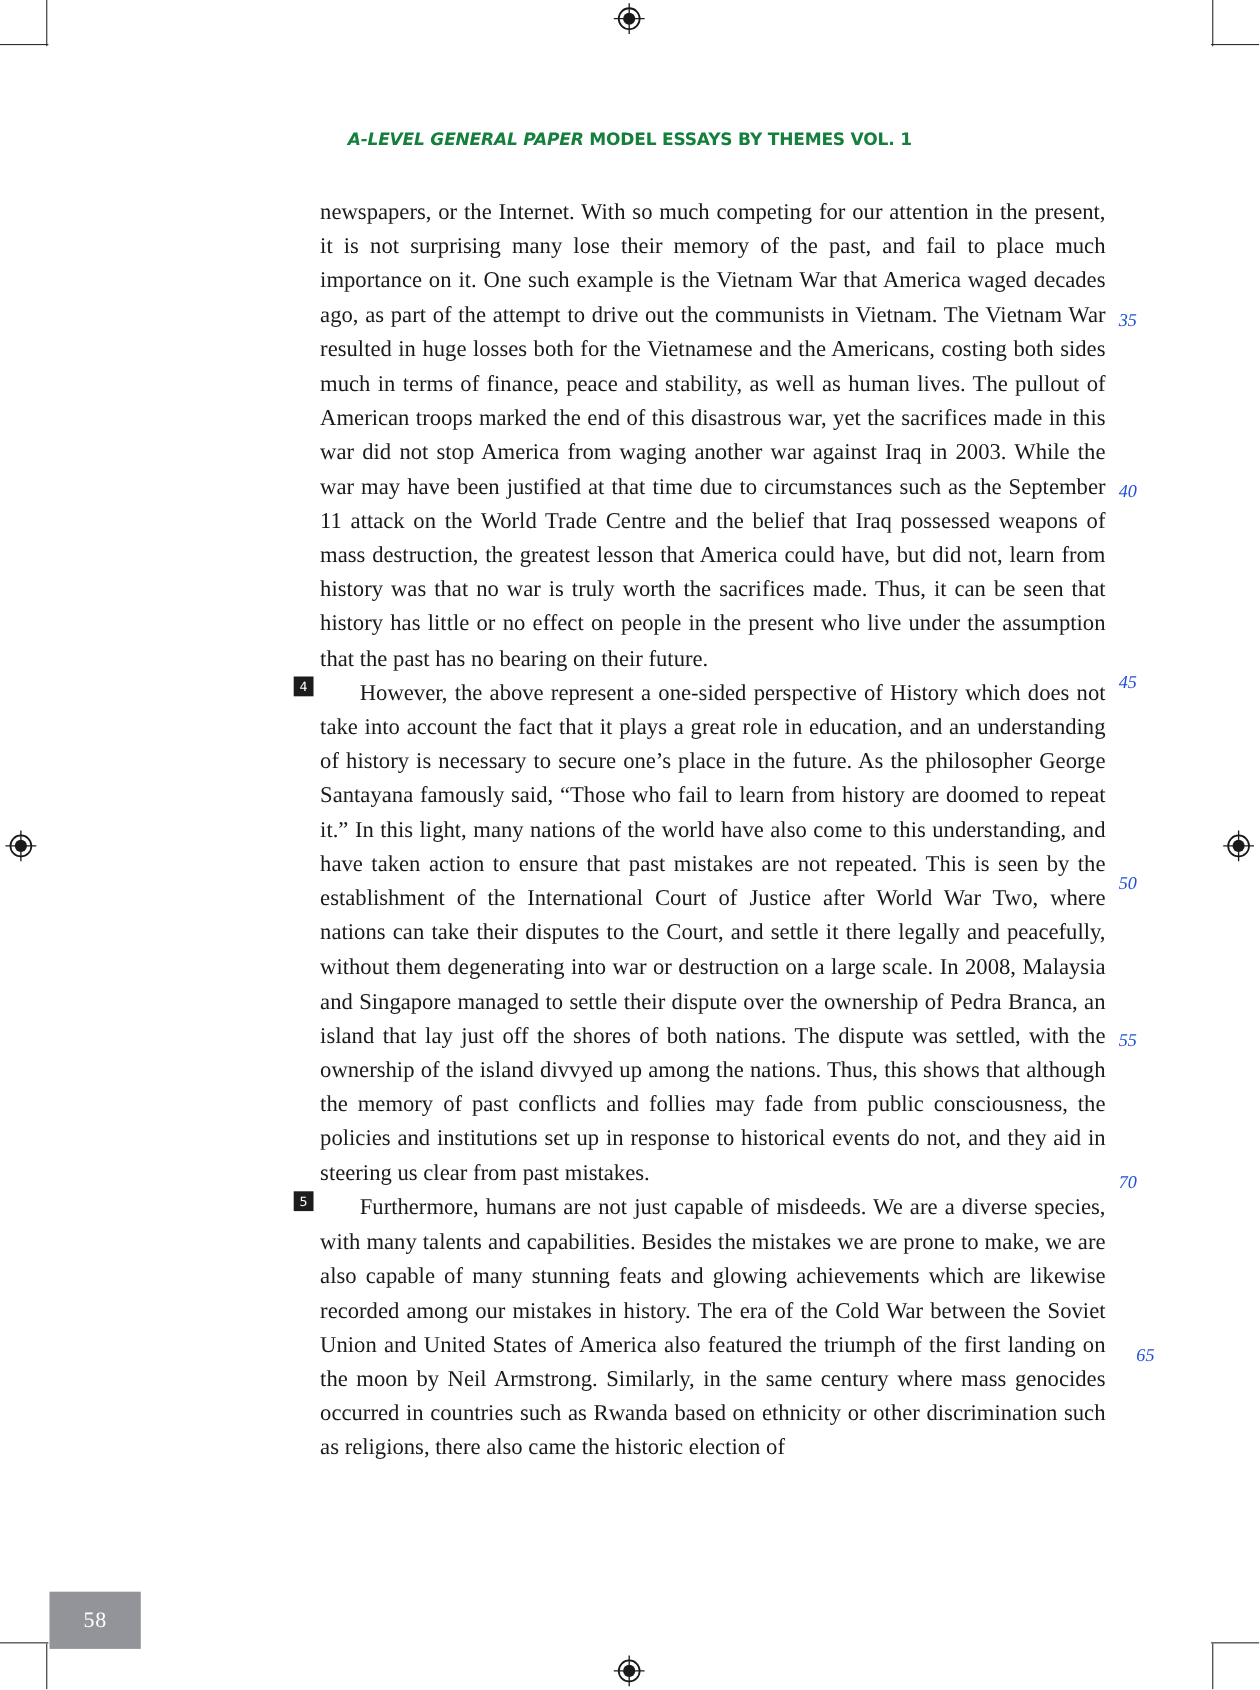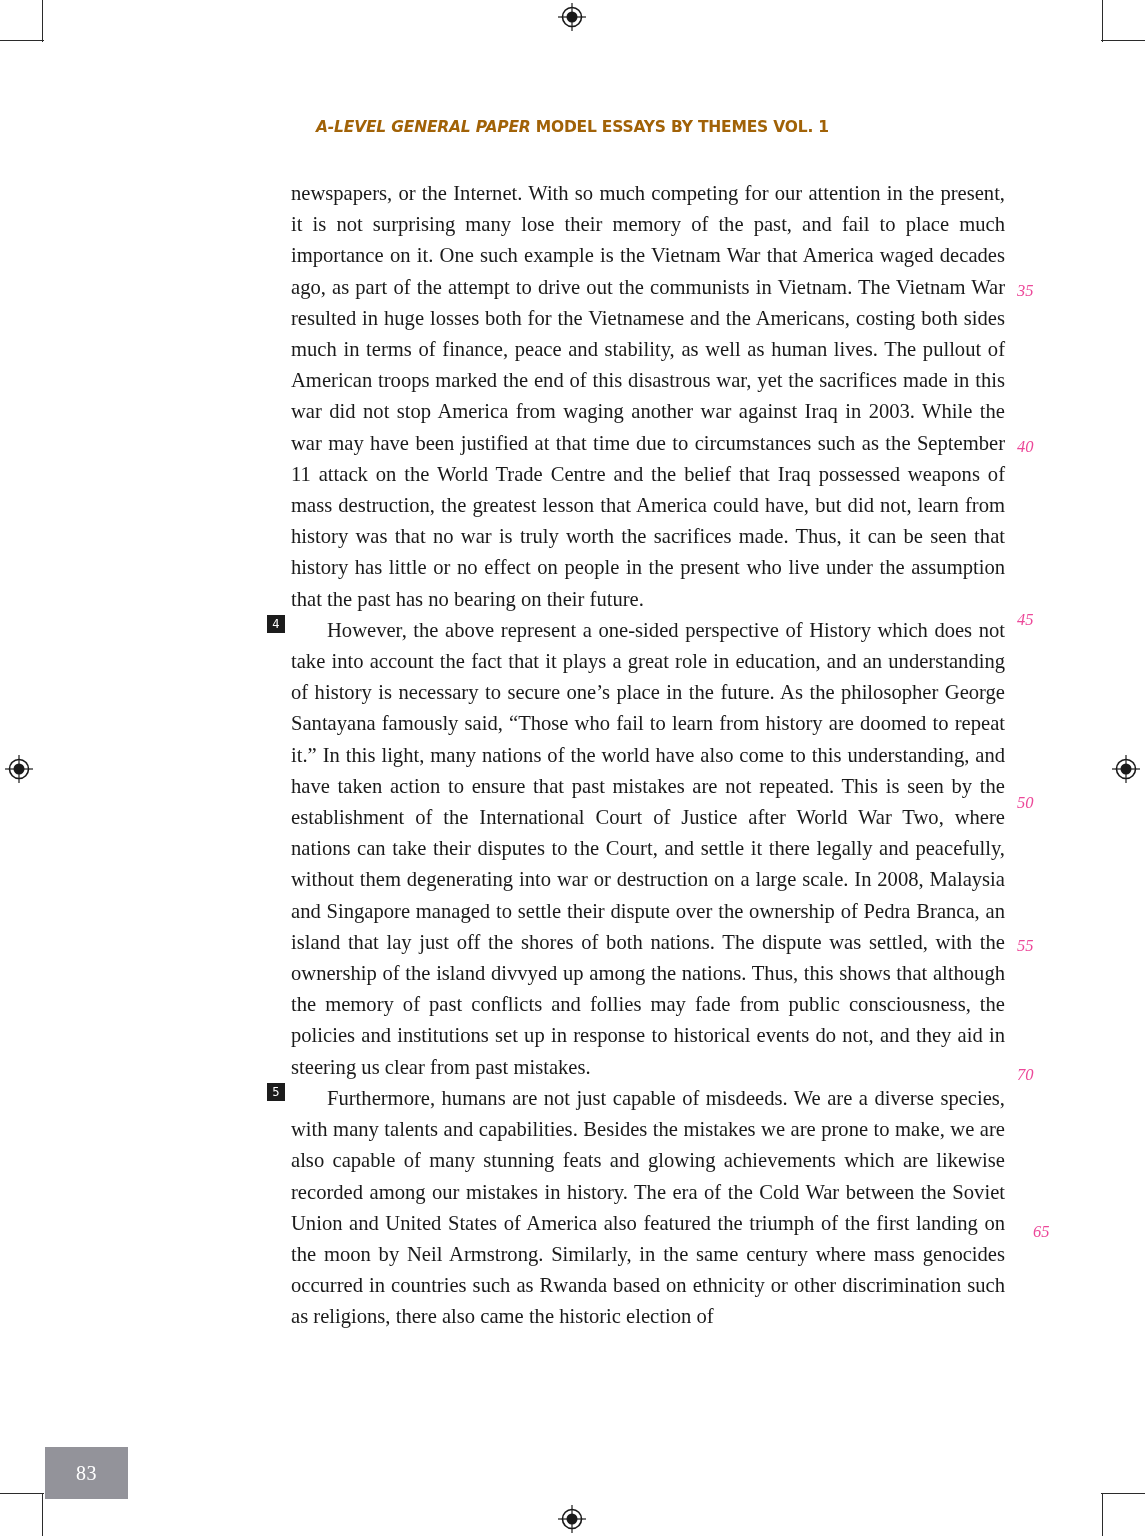--- a/index.html
+++ b/index.html
@@ -45,21 +45,21 @@
   .running-head {
     position: absolute;
     left: 0;
     right: 0;
     top: 118px;
     text-align: center;
     font-family: "DejaVu Sans", sans-serif;
     font-size: 15.5px;
     font-weight: 700;
     letter-spacing: -0.2px;
-    color: #a16207;
+    color: #15803d;
     white-space: nowrap;
   }
   .running-head .rh-italic {
     font-style: italic;
     font-weight: 600;
   }
 
   
   .text-column {
     position: absolute;
@@ -96,21 +96,21 @@
     text-indent: 0;
   }
 
   
   .line-number {
     position: absolute;
     left: 1017px;
     font-family: "Liberation Serif", serif;
     font-style: italic;
     font-size: 16.5px;
-    color: #ec4899;
+    color: #1d4ed8;
     white-space: nowrap;
   }
 
   
   .folio {
     position: absolute;
     left: 45px;
     top: 1447px;
     width: 83px;
     height: 52px;
@@ -196,16 +196,16 @@
 
   <div class="line-number" style="top:281px;">35</div>
   <div class="line-number" style="top:437px;">40</div>
   <div class="line-number" style="top:610px;text-align:right;">45</div>
   <div class="line-number" style="top:751px;margin-top:42px;">50</div>
   <div class="line-number" style="top:908px;margin-top:28px;">55</div>
   <div class="line-number" style="top:1065px;">70</div>
   <div class="line-number" style="top:1222px;margin-left:16px;">65</div>
 
   <div class="folio">
-    <div class="folio-number">83</div>
+    <div class="folio-number">58</div>
   </div>
 
 </div>
 
 </body></html>

